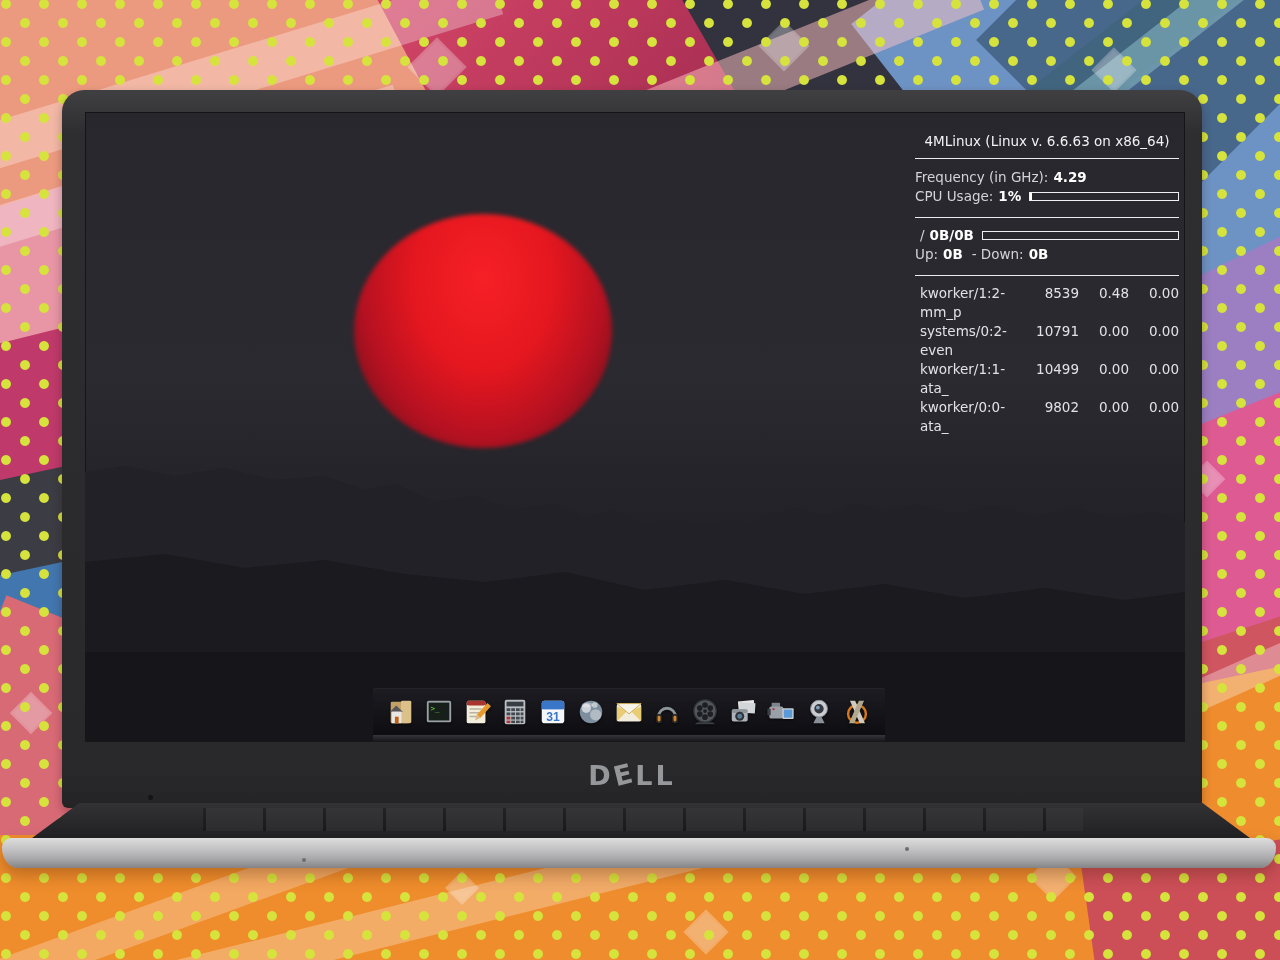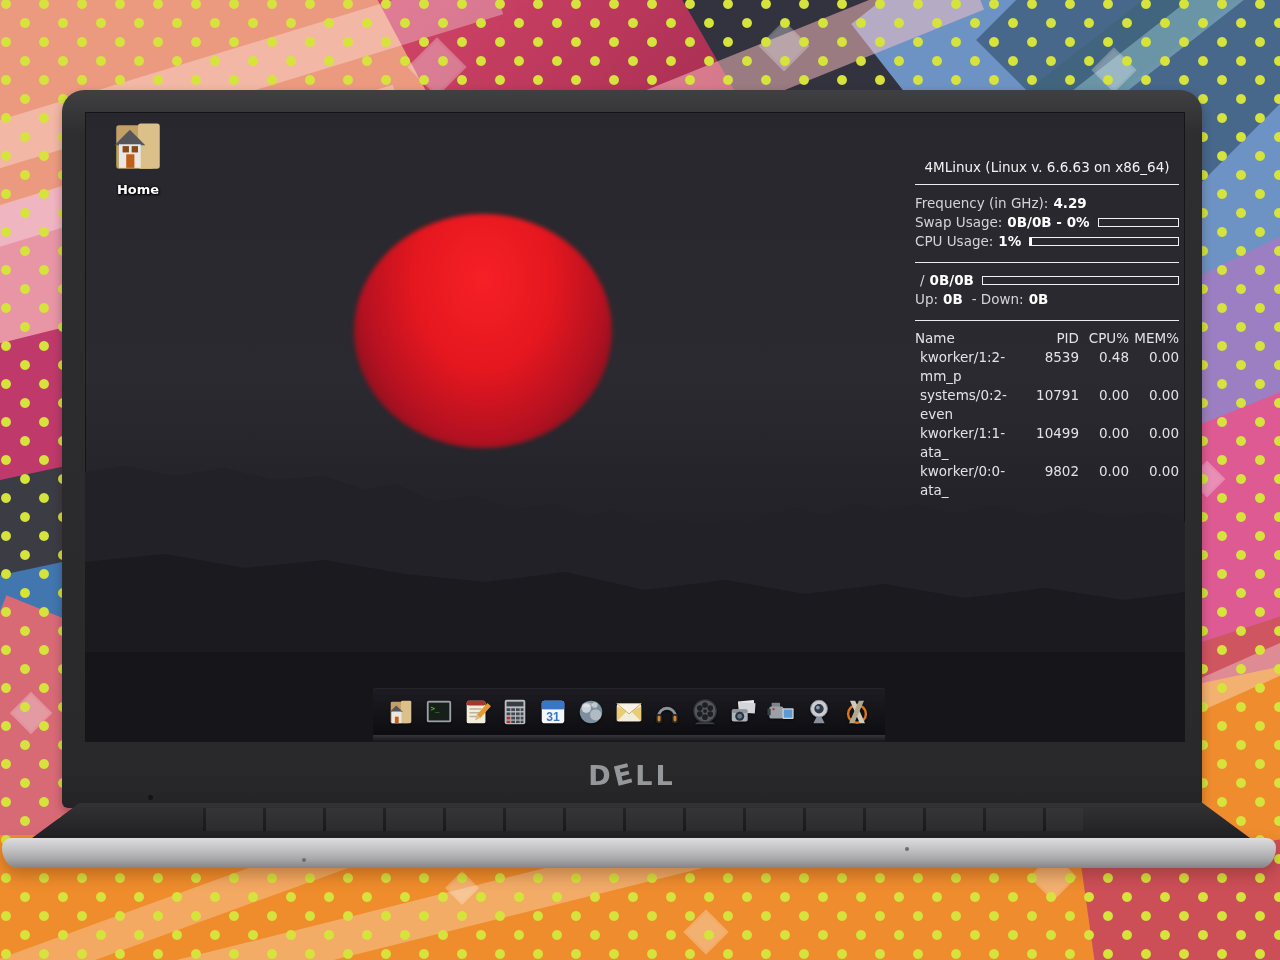--- a/index.html
+++ b/index.html
@@ -70,21 +70,21 @@
     background:linear-gradient(180deg,#dedede 0%,#c4c4c6 35%,#a8a8aa 70%,#848487 100%);
     box-shadow:0 7px 16px rgba(70,25,0,.30);}
   .screw{position:absolute;width:4px;height:4px;border-radius:50%;background:#6d6d70;}
 
   
   .desk-icon{position:absolute;left:18px;top:6px;width:70px;text-align:center;cursor:default;}
   .desk-icon .label{margin-top:2px;font-size:13px;font-weight:bold;color:#fff;
     text-shadow:1px 1px 2px #000,0 0 3px #000;}
 
   
-  .conky{position:absolute;left:830px;top:46px;width:264px;color:#e9e9ec;
+  .conky{position:absolute;left:830px;top:20px;width:264px;color:#e9e9ec;
     font-size:13.5px;line-height:19px;}
   .conky .title{text-align:center;white-space:nowrap;padding-bottom:7px;
     border-bottom:1.5px solid #ececef;margin-bottom:9px;color:#f2f2f4;}
   .stat-line{display:flex;align-items:center;white-space:pre;}
   .lbl{color:#d3d3d8;margin-right:5px;}
   .lbl2{color:#d3d3d8;margin:0 5px 0 9px;}
   .val{font-weight:bold;color:#fff;}
   .bar{flex:1;height:7px;border:1px solid #f0f0f2;margin-left:8px;min-width:20px;}
   .bar i{display:block;height:100%;background:#fff;}
   .sep{border-top:1.5px solid #ececef;margin:11px 0 8px;}
@@ -153,44 +153,27 @@
 
       <div class="screen">
 
         <div class="sun"></div>
         <svg class="trees" viewBox="0 0 1100 300" preserveAspectRatio="none">
           <polygon fill="#222127" points="0,30 40,24 90,34 140,26 190,38 240,34 280,48 310,42 350,60 390,54 430,68 470,62 500,76 530,68 560,84 590,92 620,80 650,96 680,74 710,66 740,74 770,62 800,70 830,62 870,72 910,64 950,76 990,66 1030,78 1070,70 1100,80 1100,300 0,300"></polygon>
           <polygon fill="#1a1a1f" points="0,120 80,112 160,126 240,118 320,132 400,140 480,130 560,148 640,138 720,152 800,142 880,156 960,146 1040,158 1100,150 1100,300 0,300"></polygon>
           <rect fill="#15151a" x="0" y="210" width="1100" height="90"></rect>
         </svg>
 
-        <div class="desk-icon">
-          <svg width="58" height="58" viewBox="0 0 32 32">
-            <rect x="4" y="4" width="21" height="24" rx="1.5" fill="#c2a066"></rect>
-            <rect x="16" y="3" width="12" height="25" rx="1.5" fill="#dcc08a"></rect>
-            <polygon points="3,15 11.5,6.5 20,15" fill="#55555a"></polygon>
-            <rect x="5.5" y="14.5" width="12" height="13" fill="#e9e7e3"></rect>
-            <rect x="7.5" y="15.5" width="3.5" height="3.5" fill="#8a4a18"></rect>
-            <rect x="12.5" y="15.5" width="3.5" height="3.5" fill="#8a4a18"></rect>
-            <rect x="9.5" y="20" width="4.5" height="7.5" fill="#c05f16"></rect>
-          </svg>
-          <div class="label">Home</div>
-        </div>
 
         <div class="conky">
           <div class="title">4MLinux (Linux v. 6.6.63 on x86_64)</div>
 
           <div class="stat-line">
             <span class="lbl">Frequency (in GHz):</span>
             <span class="val">4.29</span>
-          </div>
-          <div class="stat-line">
-            <span class="lbl">Swap Usage:</span>
-            <span class="val">0B/0B - 0%</span>
-            <span class="bar"><i style="width: 0%;"></i></span>
           </div>
           <div class="stat-line">
             <span class="lbl">CPU Usage:</span>
             <span class="val">1%</span>
             <span class="bar"><i style="width: 1%;"></i></span>
           </div>
 
           <div class="sep"></div>
 
           <div class="stat-line" style="padding-left:5px;">
@@ -200,26 +183,20 @@
           </div>
           <div class="stat-line">
             <span class="lbl">Up:</span>
             <span class="val">0B</span>
             <span class="lbl2">- Down:</span>
             <span class="val">0B</span>
           </div>
 
           <div class="sep"></div>
 
-          <div class="ptab-row">
-            <span class="c-name">Name</span>
-            <span class="c-pid">PID</span>
-            <span class="c-cpu">CPU%</span>
-            <span class="c-mem">MEM%</span>
-          </div>
           <div class="ptab-row vals">
             <span class="c-name">kworker/1:2-mm_p</span>
             <span class="c-pid">8539</span>
             <span class="c-cpu">0.48</span>
             <span class="c-mem">0.00</span>
           </div>
           <div class="ptab-row vals">
             <span class="c-name">systems/0:2-even</span>
             <span class="c-pid">10791</span>
             <span class="c-cpu">0.00</span>

